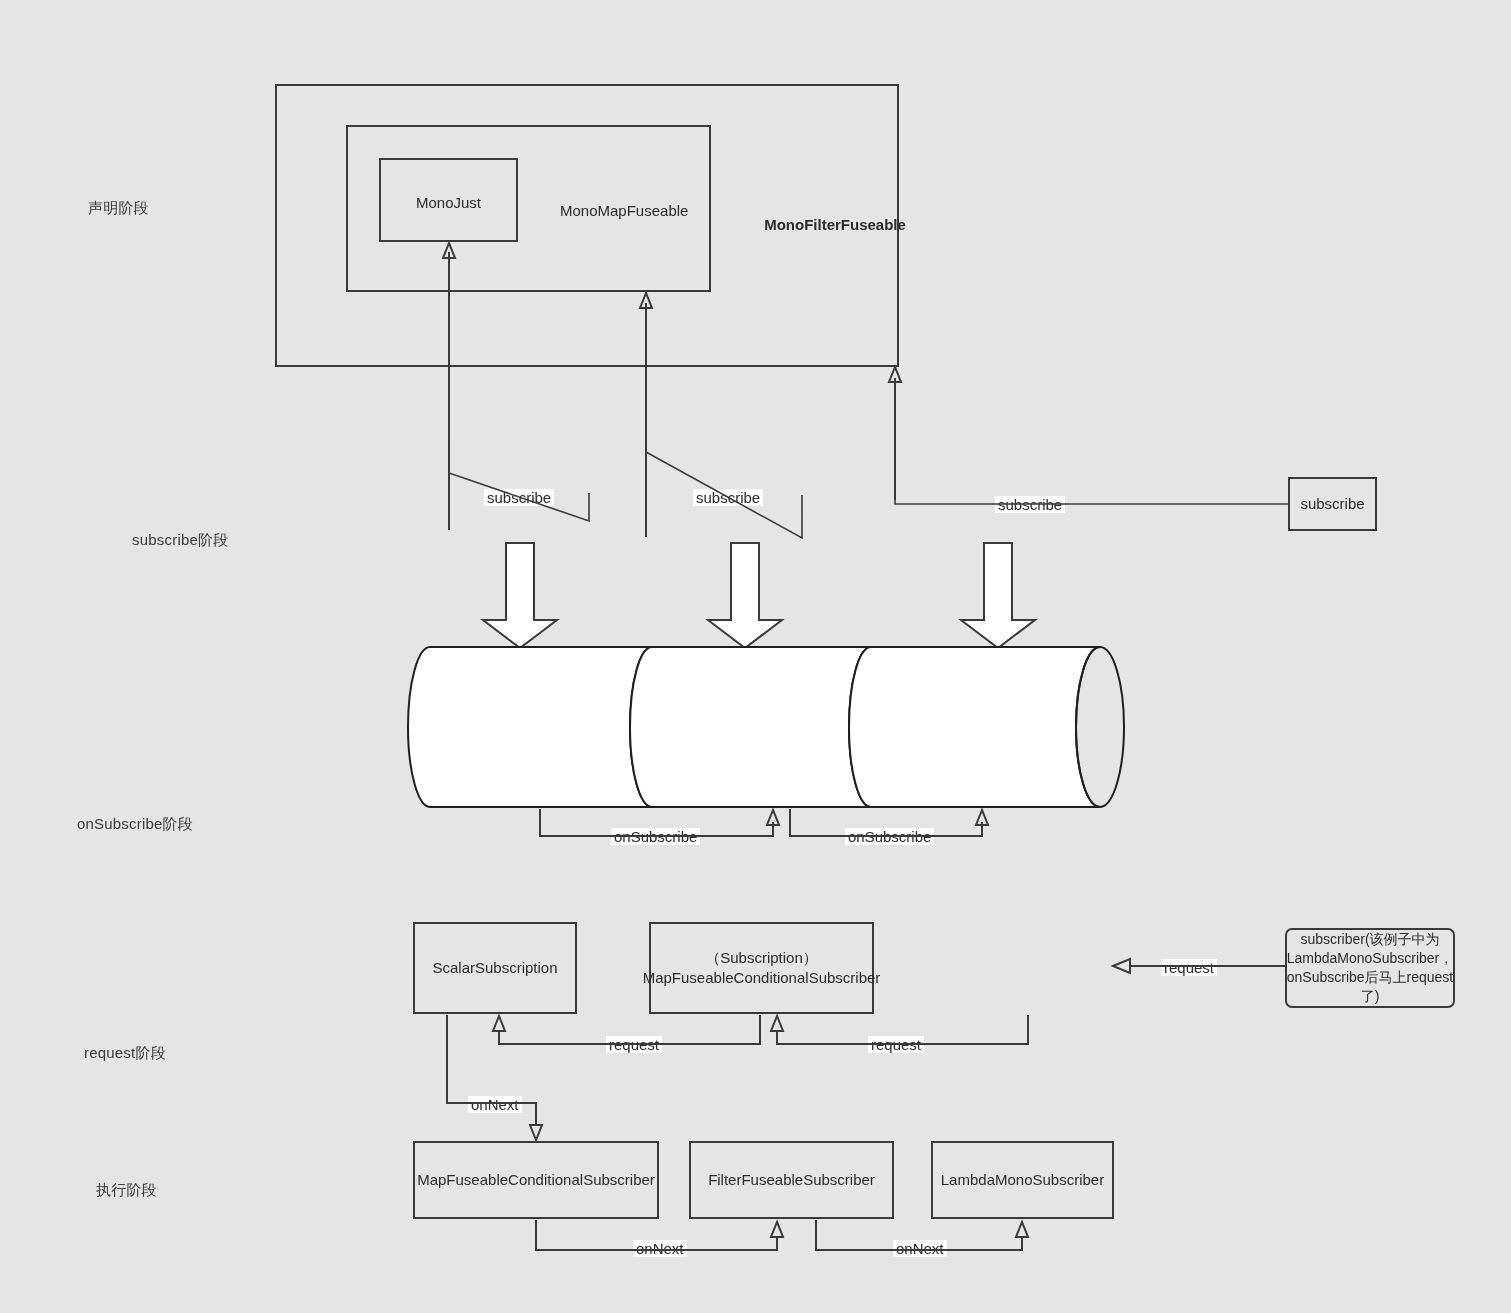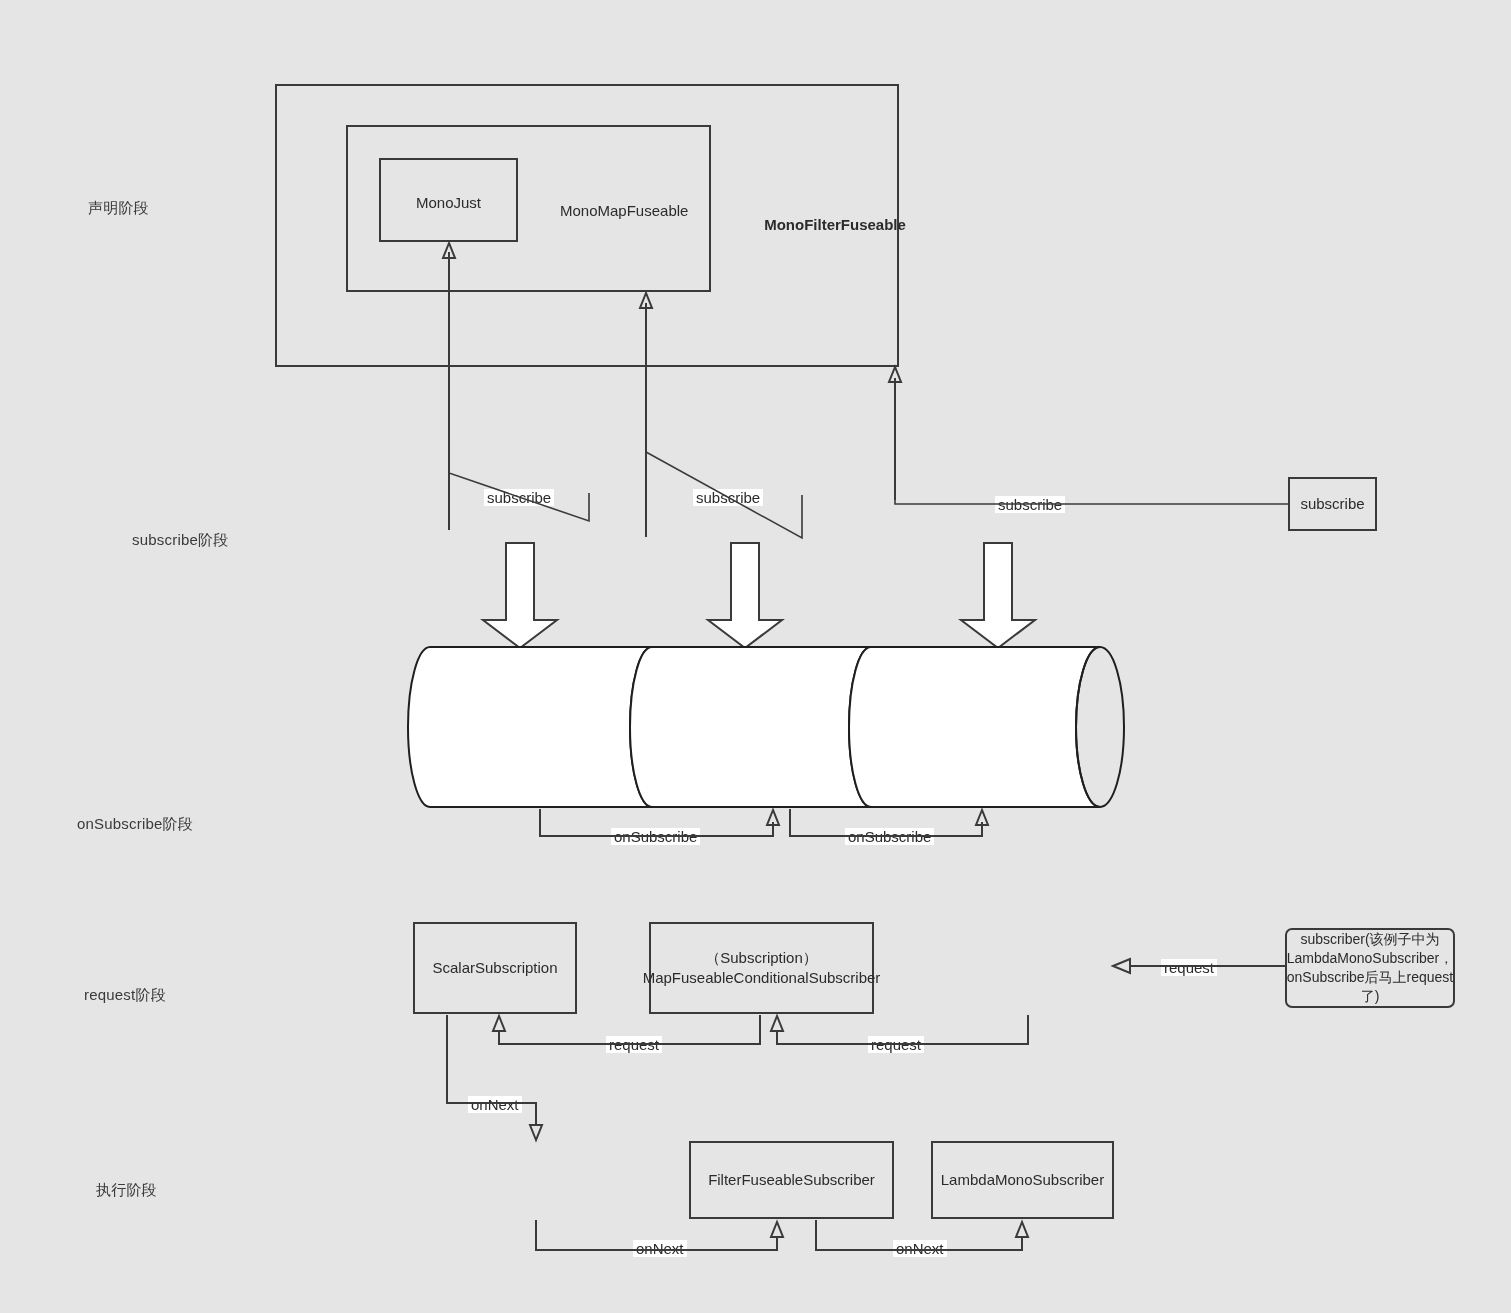--- a/index.html
+++ b/index.html
@@ -100,21 +100,21 @@
   }
 </style>
 </head>
 <body>
 
 <div id="canvas">
 
   <div class="stage-label" style="left:88px; top:199px;">声明阶段</div>
   <div class="stage-label" style="left:84px; top:531px;margin-left:48px;">subscribe阶段</div>
   <div class="stage-label" style="left:77px; top:815px;">onSubscribe阶段</div>
-  <div class="stage-label" style="left:84px; top:986px;">request阶段</div>
+  <div class="stage-label" style="left:84px; top:1044px;">request阶段</div>
   <div class="stage-label" style="left:96px; top:1181px;">执行阶段</div>
 
   <div class="box" style="left:275px; top:84px; width:624px; height:283px;"></div>
   <div class="box-label" style="left:735px; top:215px; width:200px; text-align:center;font-weight:bold;">MonoFilterFuseable</div>
 
   <div class="box" style="left:346px; top:125px; width:365px; height:167px;"></div>
   <div class="box-label" style="left:560px; top:201px; width:180px; text-align:left;">MonoMapFuseable</div>
 
   <div class="box" style="left:379px; top:158px; width:139px; height:84px;"></div>
   <div class="box-label" style="left:379px; top:193px; width:139px;">MonoJust</div>
@@ -136,20 +136,21 @@
   <div class="box centered-box" style="left:413px; top:922px; width:164px; height:92px;">ScalarSubscription</div>
   <div class="box centered-box" style="left:649px; top:922px; width:225px; height:92px;">（Subscription）
 MapFuseableConditionalSubscriber</div>
   <div class="box centered-box" style="left:1285px; top:928px; width:170px; height:80px; font-size:14px;border-radius:7px;">subscriber(该例子中为LambdaMonoSubscriber，onSubscribe后马上request了)</div>
 
   <div class="edge-text" style="left:1161px; top:959px;">request</div>
   <div class="edge-text" style="left:606px; top:1036px;">request</div>
   <div class="edge-text" style="left:868px; top:1036px;">request</div>
   <div class="edge-text" style="left:468px; top:1096px;">onNext</div>
 
+  <div class="box centered-box" style="left:413px; top:1141px; width:246px; height:78px;">MapFuseableConditionalSubscriber</div>
   <div class="box centered-box" style="left:689px; top:1141px; width:205px; height:78px;">FilterFuseableSubscriber</div>
   <div class="box centered-box" style="left:931px; top:1141px; width:183px; height:78px;">LambdaMonoSubscriber</div>
 
   <div class="edge-text" style="left:633px; top:1240px;">onNext</div>
   <div class="edge-text" style="left:893px; top:1240px;">onNext</div>
 
   <svg class="overlay" viewBox="0 0 1511 1313" xmlns="http://www.w3.org/2000/svg">
     <defs>
       <marker id="arrowUp" markerWidth="10" markerHeight="11" refX="5" refY="1" orient="auto-start-reverse" markerUnits="userSpaceOnUse">
         <path d="M0,11 L5,0 L10,11 Z" fill="#3a3a3a"></path>

